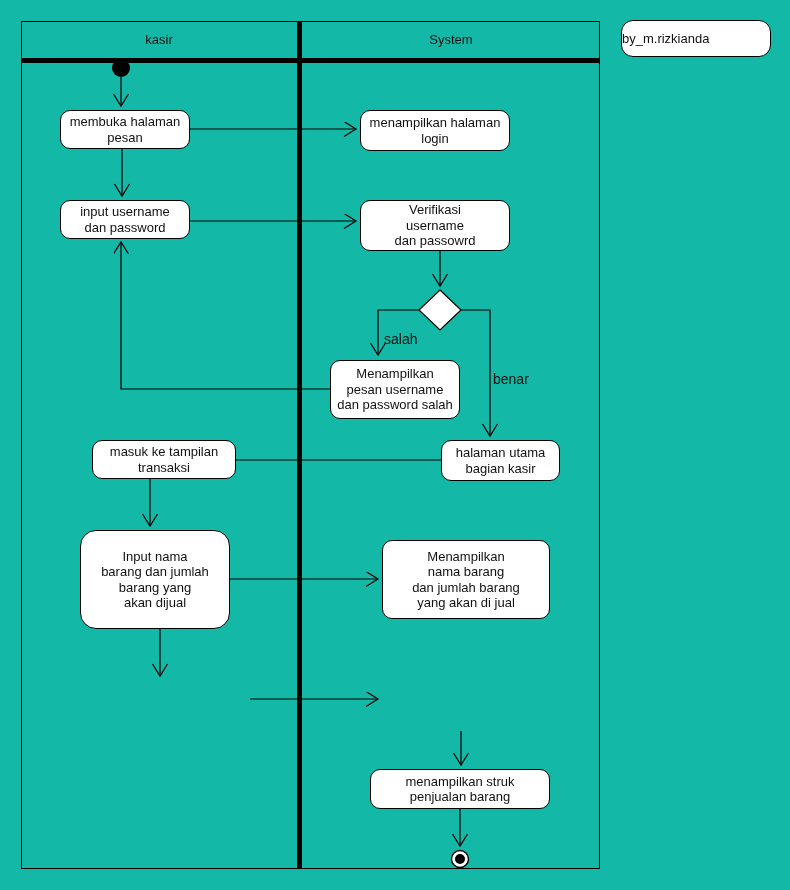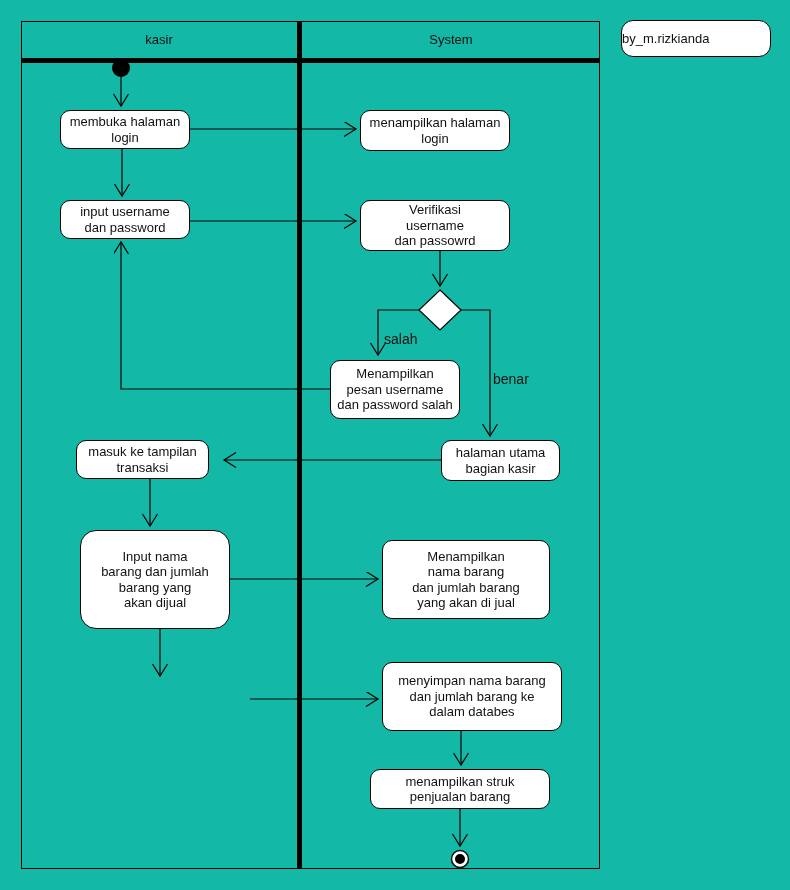--- a/index.html
+++ b/index.html
@@ -116,46 +116,43 @@
       <polyline points="460,809 460,846" marker-end="url(#arrow)"></polyline>
 
       <polygon points="440,290 461,310 440,330 419,310" fill="#ffffff"></polygon>
 
       <circle cx="460" cy="859" r="8.5" fill="#ffffff" stroke-width="1.4"></circle>
       <circle cx="460" cy="859" r="5" fill="#000000" stroke="none"></circle>
     </g>
   </svg>
 
   <div class="abs node" style="left:60px;  top:110px; width:130px; height:39px;">membuka halaman
-login</div>
+pesan</div>
   <div class="abs node" style="left:60px;  top:200px; width:130px; height:39px;">input username
 dan password</div>
-  <div class="abs node" style="left:76px;  top:440px; width:133px; height:39px;">masuk ke tampilan
+  <div class="abs node" style="left:92px;  top:440px; width:144px; height:39px;">masuk ke tampilan
 transaksi</div>
   <div class="abs node big" style="left:80px; top:530px; width:150px; height:99px;">Input nama
 barang dan jumlah
 barang yang
 akan dijual</div>
 
   <div class="abs node" style="left:360px; top:110px; width:150px; height:41px;">menampilkan halaman
 login</div>
   <div class="abs node" style="left:360px; top:200px; width:150px; height:51px;">Verifikasi
 username
 dan passowrd</div>
   <div class="abs node" style="left:330px; top:360px; width:130px; height:59px;">Menampilkan
 pesan username
 dan password salah</div>
   <div class="abs node" style="left:441px; top:440px; width:119px; height:41px;">halaman utama
 bagian kasir</div>
   <div class="abs node" style="left:382px; top:540px; width:168px; height:79px;">Menampilkan
 nama barang
 dan jumlah barang
 yang akan di jual</div>
-  <div class="abs node" style="left:382px; top:662px; width:180px; height:69px;">menyimpan nama barang
-dan jumlah barang ke
-dalam databes</div>
   <div class="abs node" style="left:370px; top:769px; width:180px; height:40px;">menampilkan struk
 penjualan barang</div>
 
   <div class="abs edge-label" style="left:384px; top:331px;">salah</div>
   <div class="abs edge-label" style="left:493px; top:371px;">benar</div>
 
 </div>
 
 </body></html>

